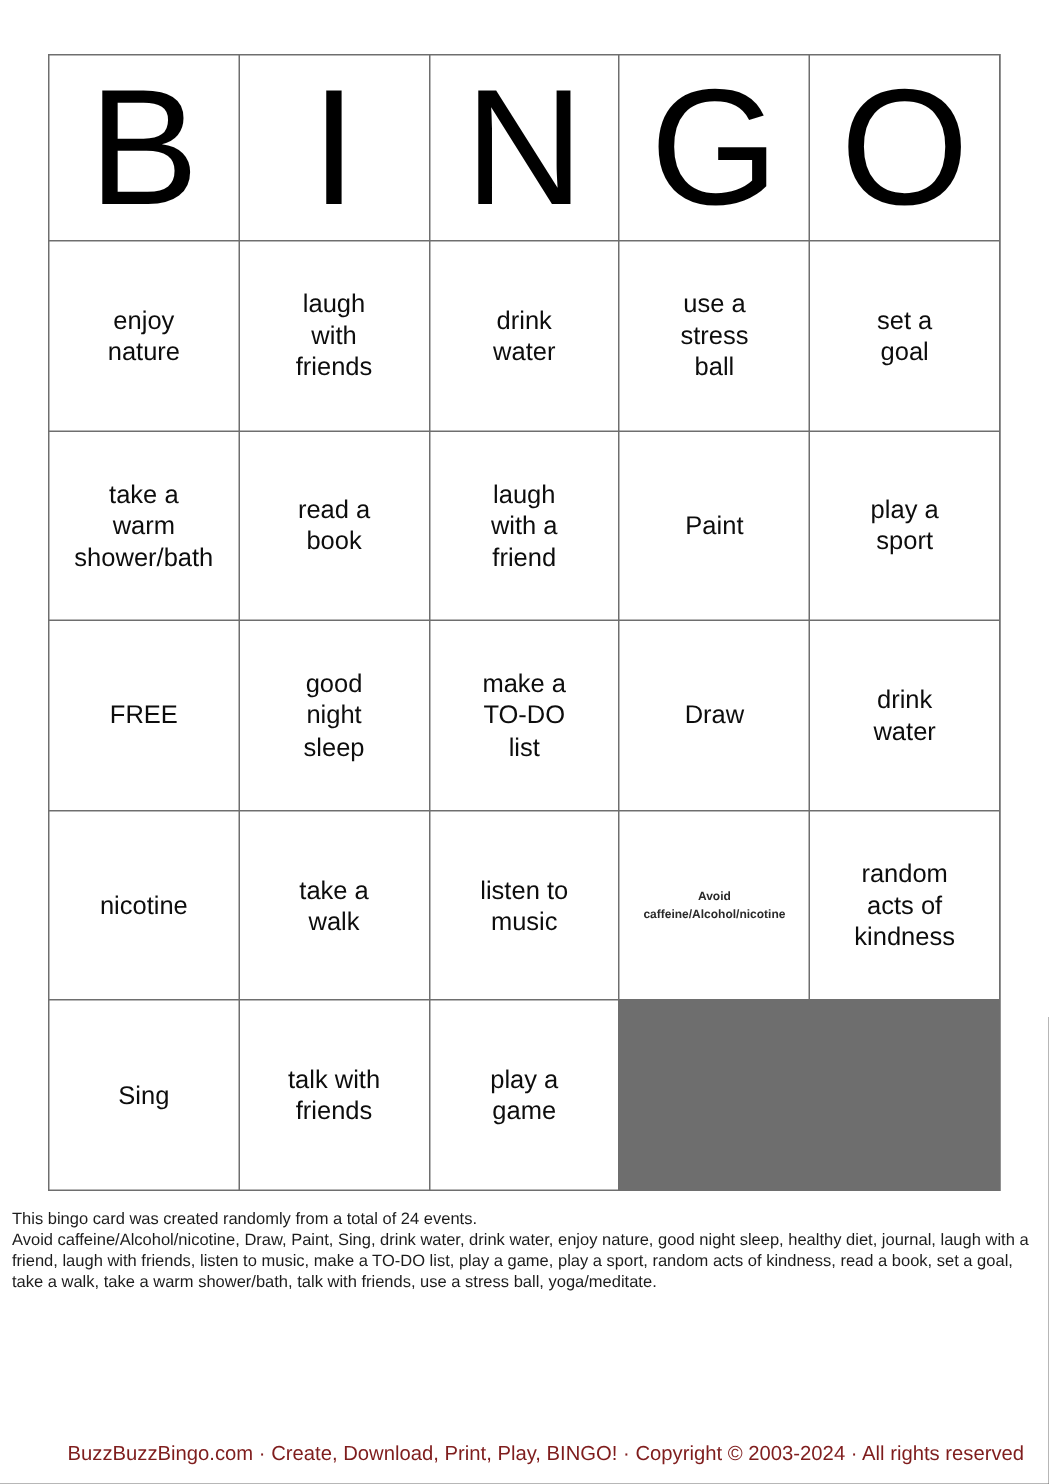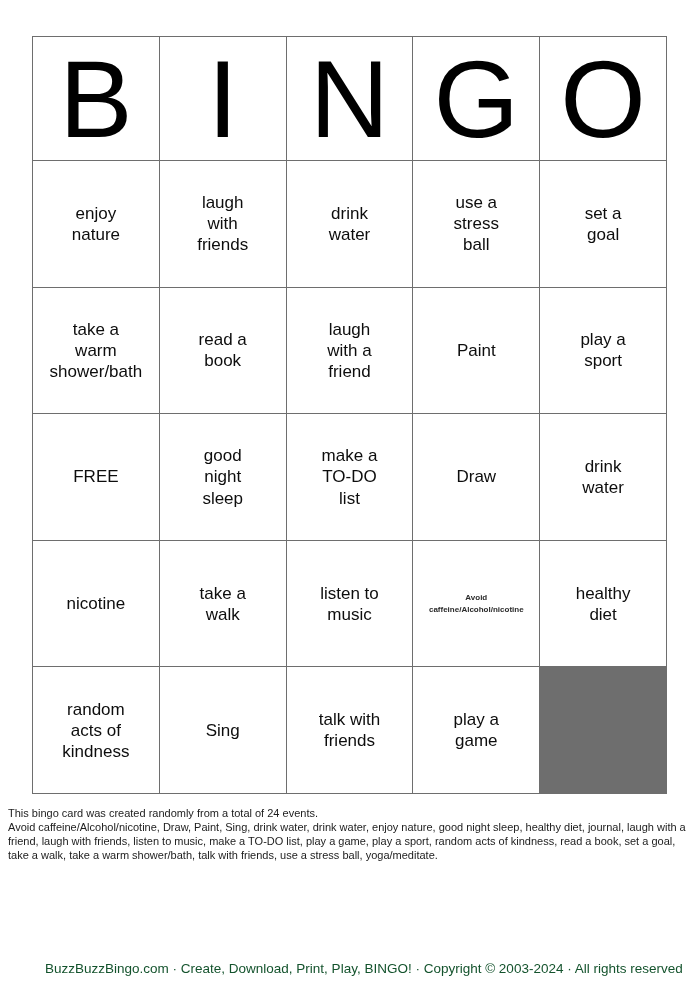--- a/index.html
+++ b/index.html
@@ -52,21 +52,21 @@
     left: 8px; top: 806px;
     width: 683px;
     font-size: 11px;
     line-height: 14px;
     color: #1c1c1c;
   }
   .site-footer {
     position: absolute;
     left: 45px; top: 961px;
     font-size: 13.5px;
-    color: #14532d;
+    color: #7f1d1d;
     white-space: nowrap;
   }
 </style>
 </head>
 <body>
 
 <div class="card">
   <div class="cell head">B</div>
   <div class="cell head">I</div>
   <div class="cell head">N</div>
@@ -110,22 +110,20 @@
   <div class="cell">drink
 water</div>
   <div class="cell">nicotine</div>
   <div class="cell">take a
 walk</div>
   <div class="cell">listen to
 music</div>
   <div class="cell tiny">Avoid
 caffeine/Alcohol/nicotine</div>
 
-  <div class="cell">healthy
-diet</div>
   <div class="cell">random
 acts of
 kindness</div>
   <div class="cell">Sing</div>
   <div class="cell">talk with
 friends</div>
   <div class="cell">play a
 game</div>
 </div>
 

